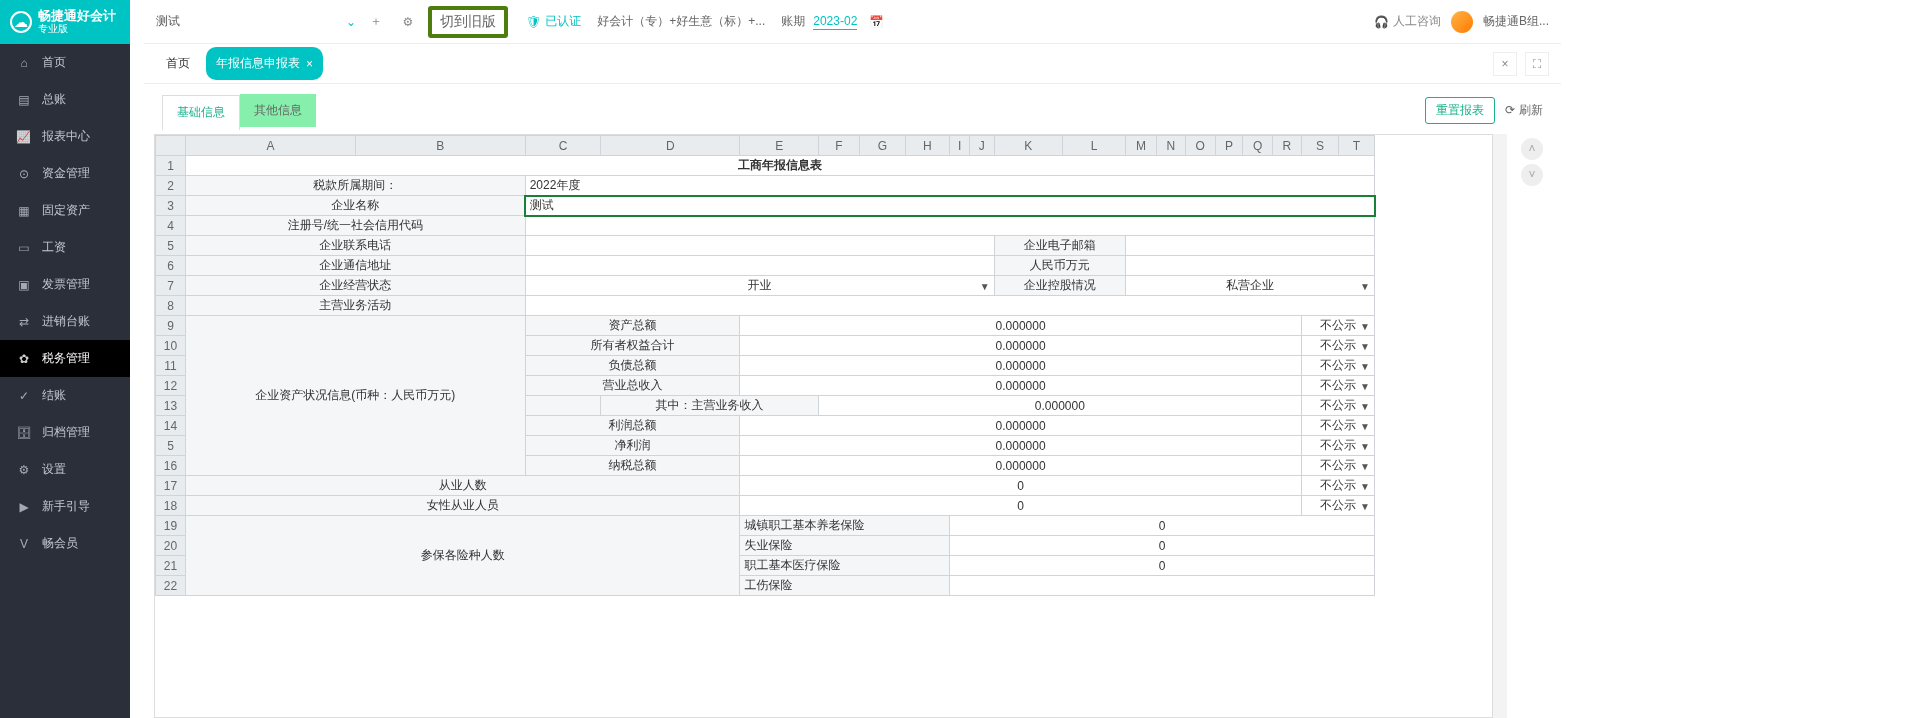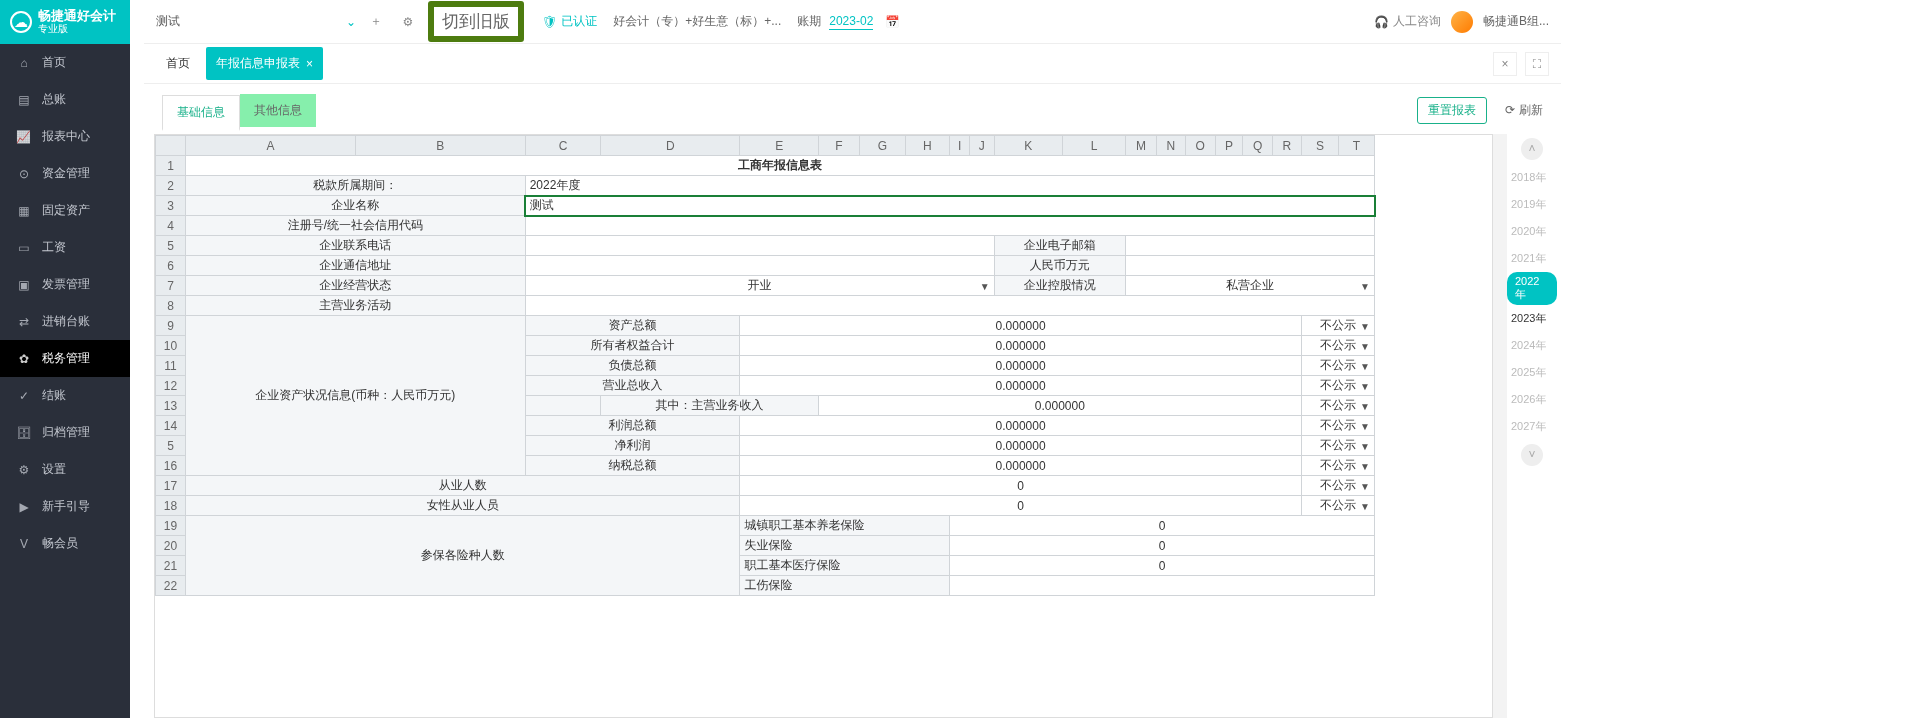--- a/index.html
+++ b/index.html
@@ -11,40 +11,40 @@
 .logo-text { font-size: 13px; font-weight: bold; line-height: 1; }
 .logo-sub { font-size: 10px; }
 .nav-item { display: flex; align-items: center; gap: 10px; padding: 10px 16px; cursor: pointer; color: #c3c7cf; }
 .nav-item.active { background: #000; color: #fff; }
 .nav-icon { width: 16px; height: 16px; display: inline-flex; align-items: center; justify-content: center; opacity: 0.8; }
 .main { flex: 1; display: flex; flex-direction: column; overflow: hidden; padding-left: 14px; }
 .topbar { height: 44px; display: flex; align-items: center; padding: 0 12px; border-bottom: 1px solid #eee; gap: 8px; }
 .org-select { display: flex; align-items: center; gap: 6px; width: 200px; color: #555; cursor: pointer; }
 .org-chevron { color: #00c3c3; margin-left: auto; }
 .icon-btn { width: 24px; height: 24px; display: flex; align-items: center; justify-content: center; color: #888; cursor: pointer; border-radius: 4px; }
-.switch-old { border: 6px solid #4d7c0f; padding: 3px 8px; border-radius: 3px; font-size: 17px; color: #666; cursor: pointer; }
+.switch-old { border: 4px solid #4d7c0f; padding: 3px 8px; border-radius: 3px; font-size: 14px; color: #666; cursor: pointer; }
 .verified { color: #00c3c3; display: flex; align-items: center; gap: 4px; margin-left: 10px; }
 .plan-text { color: #666; margin-left: 8px; }
 .period-label { color: #666; margin-left: 8px; }
 .period-val { color: #00c3c3; border-bottom: 1px solid #00c3c3; padding-bottom: 1px; cursor: pointer; margin-left: 0; }
 .topbar-right { margin-left: auto; display: flex; align-items: center; gap: 10px; }
 .headset { color: #888; display: flex; align-items: center; gap: 4px; cursor: pointer; }
 .avatar { width: 22px; height: 22px; background: linear-gradient(135deg,#ffb347,#ff7b00); border-radius: 50%; display: inline-block; }
 .username { color: #666; }
 .tabs-bar { height: 40px; display: flex; align-items: center; padding: 0 12px; border-bottom: 1px solid #eee; gap: 6px; }
 .tab-home { padding: 6px 10px; cursor: pointer; }
-.tab-active { background: #00c3c3; color: #fff; padding: 8px 10px; display: flex; align-items: center; gap: 6px; border-radius: 2px; }
+.tab-active { background: #00c3c3; color: #fff; padding: 8px 10px; display: flex; align-items: center; gap: 6px; border-radius: 10px; }
 .tab-close { font-size: 12px; cursor: pointer; }
 .tabs-right { margin-left: auto; display: flex; gap: 8px; }
 .tab-icon-btn { width: 24px; height: 24px; display: flex; align-items: center; justify-content: center; color: #888; cursor: pointer; border: 1px solid #eee; }
 .subtabs-row { display: flex; align-items: center; padding: 8px 18px 0; gap: 0; }
 .subtab { padding: 8px 14px; cursor: pointer; color: #666; }
 .subtab.active { color: #19b18a; border: 1px solid #ddd; border-bottom: 2px solid #fff; background: #fff; position: relative; top: 3px; }
 .subtab.basic { background: #86efac; }
-.subtabs-right { margin-left: auto; display: flex; gap: 18px; align-items: center; }
+.subtabs-right { margin-left: auto; display: flex; gap: 10px; align-items: center; }
 .btn-reset { border: 1px solid #19b18a; color: #19b18a; padding: 4px 10px; border-radius: 3px; cursor: pointer; background: #fff; }
 .btn-refresh { color: #666; display: flex; align-items: center; gap: 4px; cursor: pointer; }
 .sheet-wrap { flex: 1; display: flex; overflow: hidden; padding: 6px 4px 0 10px; }
 .sheet { flex: 1; overflow: auto; border: 1px solid #ddd; background: #fff; position: relative; }
 table.grid { border-collapse: collapse; width: 1220px; }
 table.grid th, table.grid td { border: 1px solid #d0d4d8; height: 20px; font-size: 12px; padding: 0 4px; text-align: center; vertical-align: middle; background: #fff; }
 table.grid th { background: #e8ecef; color: #666; font-weight: normal; }
 .row-head { background: #e8ecef !important; color: #666; width: 30px; }
 .lbl-cell { background: #f4f6f8 !important; }
 .title-cell { font-size: 14px; font-weight: bold; }
@@ -339,29 +339,17 @@
                 <td class="row-head">22</td>
                 <td colspan="4" class="val-left lbl-cell">工伤保险</td>
                 <td colspan="12"></td>
               </tr>
             </tbody>
           </table>
       </div>
       <div class="scroll-stub"></div>
       <div class="year-rail">
         <span class="year-arrow">˄</span>
-        <div id="year-list">
-            <div class="year-item">2018年</div>
-            <div class="year-item">2019年</div>
-            <div class="year-item">2020年</div>
-            <div class="year-item">2021年</div>
-            <div class="year-item current">2022年</div>
-            <div class="year-item strong">2023年</div>
-            <div class="year-item">2024年</div>
-            <div class="year-item">2025年</div>
-            <div class="year-item">2026年</div>
-            <div class="year-item">2027年</div>
-          </div>
         <span class="year-arrow">˅</span>
       </div>
     </div>
   </div>
 </div>
 
 </body></html>

